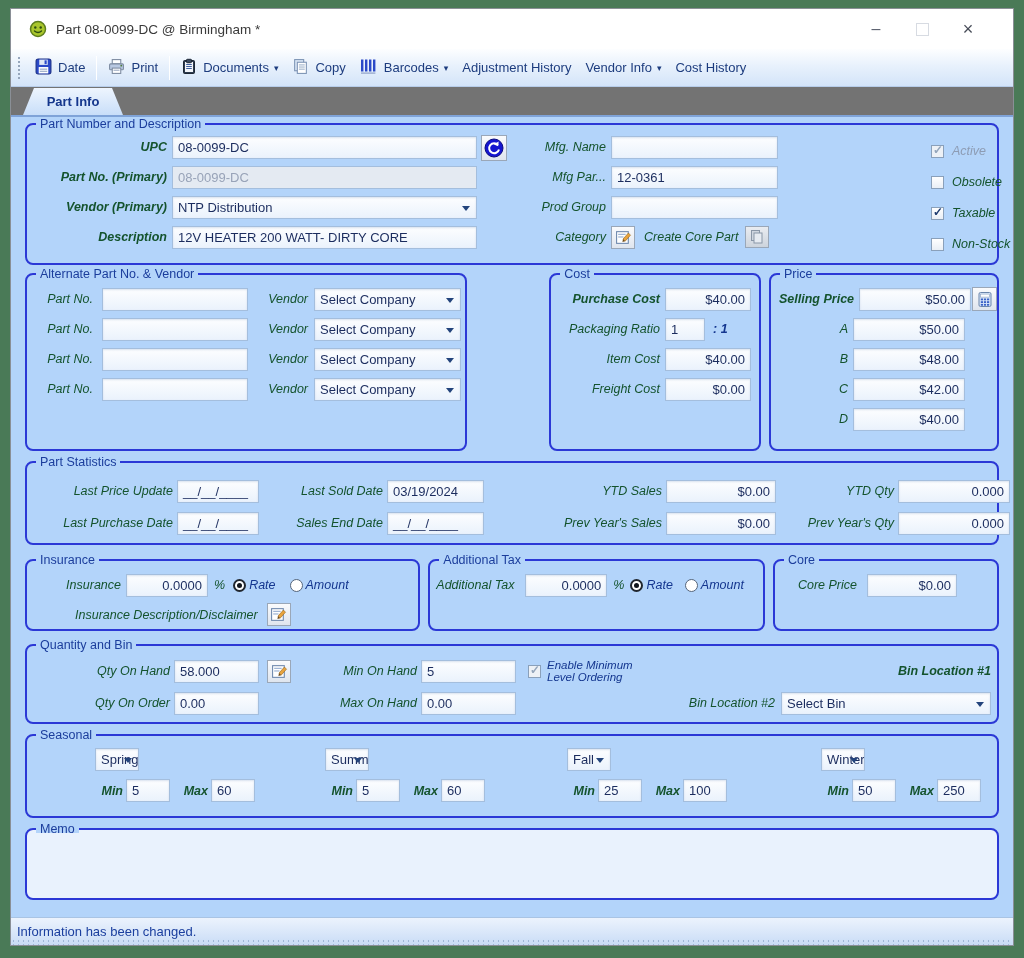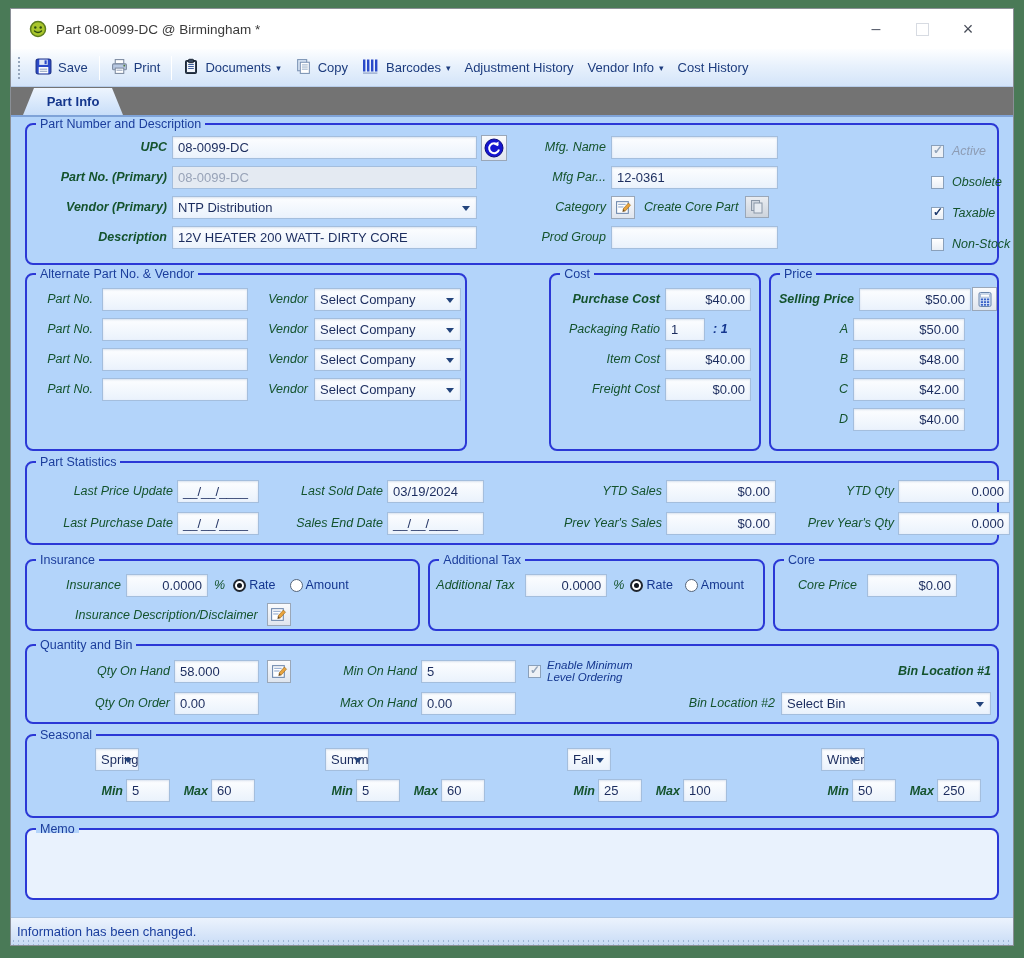--- a/index.html
+++ b/index.html
@@ -46,21 +46,21 @@
   .combo { position:relative; padding-right:18px; }
   .combo .car { position:absolute; right:6px; top:9px; width:0; height:0; border-left:4px solid transparent; border-right:4px solid transparent; border-top:5px solid #23447c; }
   .icobtn { border:1px solid #9aa7b8; background:linear-gradient(#fafbfd,#dfe5ee); display:flex; align-items:center; justify-content:center; flex-shrink:0; cursor:default; }
   .cb { width:13px; height:13px; border:1px solid #8aa0ba; background:linear-gradient(#ffffff,#e9eef5); position:relative; flex-shrink:0; }
   .cb.on::after { content:"✓"; position:absolute; left:1px; top:-3px; font-size:12px; font-weight:bold; color:#1d3a6e; }
   .cb.dis { background:#edf1f6; }
   .cb.on.dis::after { color:#93a5bb; }
   .rad { width:13px; height:13px; border-radius:50%; border:1px solid #55657a; background:#fff; flex-shrink:0; position:relative; }
   .rad.on { border:2px solid #20262e; }
   .rad.on::after { content:""; position:absolute; left:2px; top:2px; width:5px; height:5px; border-radius:50%; background:#10151c; }
-  .radlbl { font-size:12.5px; color:#14368f; margin:0 0 0 3px; white-space:nowrap; }
+  .radlbl { font-style:italic; font-size:12.5px; color:#14368f; margin:0 0 0 3px; white-space:nowrap; }
 
   
   .sec1 { height:142px; margin-bottom:8px; }
   .sec1 .colL { position:absolute; left:4px; top:10px; width:446px; }
   .sec1 .colL .lbl { width:136px; margin-right:5px; }
   .sec1 .colL .inp { flex:1; }
   .undo-btn { position:absolute; left:454px; top:10px; width:26px; height:26px; }
   .sec1 .colM { position:absolute; left:489px; top:10px; width:262px; }
   .sec1 .colM .lbl { width:90px; margin-right:5px; }
   .sec1 .colM .inp { flex:1; }
@@ -141,21 +141,21 @@
     <span class="grip"></span>
     <button class="tbtn">
       <span><svg width="17" height="17" viewBox="0 0 16 16">
               <rect x="1" y="1" width="14" height="14" rx="2" fill="#2a49c8" stroke="#1b2f86"></rect>
               <rect x="4" y="1.5" width="8" height="5" fill="#dfe8f6"></rect>
               <rect x="9" y="2.2" width="2" height="3.6" fill="#2a49c8"></rect>
               <rect x="3.5" y="8.5" width="9" height="6" fill="#ffffff"></rect>
               <line x1="4.5" y1="10.5" x2="11.5" y2="10.5" stroke="#8fa2c0"></line>
               <line x1="4.5" y1="12.5" x2="11.5" y2="12.5" stroke="#8fa2c0"></line>
             </svg></span>
-      <span>Save</span>
+      <span>Date</span>
     </button>
     <span class="tsep"></span>
     <button class="tbtn">
       <span><svg width="17" height="17" viewBox="0 0 16 16">
               <rect x="4" y="1.5" width="8" height="4" fill="#ffffff" stroke="#7c8aa0"></rect>
               <rect x="1.5" y="5.5" width="13" height="5.5" rx="1" fill="#b9c9e2" stroke="#7c8aa0"></rect>
               <circle cx="12.5" cy="7.2" r="0.9" fill="#4d7a3a"></circle>
               <rect x="4" y="9.5" width="8" height="5" fill="#ffffff" stroke="#7c8aa0"></rect>
               <line x1="5.2" y1="11.5" x2="10.8" y2="11.5" stroke="#9aa9c0"></line>
             </svg></span>
@@ -244,44 +244,44 @@
             </svg>
       </div>
       <div class="colM">
         <div class="row">
               <span class="lbl">Mfg. Name</span>
               <div class="inp"></div>
             </div>
         <div class="row">
               <span class="lbl">Mfg Par...</span>
               <div class="inp">12-0361</div>
+            </div>
+        <div class="row">
+              <span class="lbl">Prod Group</span>
+              <div class="inp"></div>
             </div>
         <div class="row">
           <span class="lbl">Category</span>
           <div class="icobtn edit-btn">
             <svg width="17" height="17" viewBox="0 0 16 16">
                   <rect x="1.5" y="2.5" width="11" height="11" fill="#ffffff" stroke="#6b86ac"></rect>
                   <line x1="3" y1="5" x2="10" y2="5" stroke="#8fa8cc"></line>
                   <line x1="3" y1="7.5" x2="8" y2="7.5" stroke="#8fa8cc"></line>
                   <path d="M7.5 9.5 L12.6 3.8 L14.6 5.8 L9.5 11.5 Z" fill="#e8a33d" stroke="#9a6a1f" stroke-width="0.6"></path>
                   <path d="M7.5 9.5 L9.5 11.5 L7 12.2 Z" fill="#6e4a18"></path>
                 </svg>
           </div>
           <span class="lbl" style="margin-left:9px; text-align:left;">Create Core Part</span>
           <div class="icobtn" style="width:24px;height:22px;margin-left:6px;background:linear-gradient(#e9ecf1,#cdd4dd);">
             <svg width="16" height="16" viewBox="0 0 16 16">
                   <rect x="2.5" y="1.5" width="8" height="10" fill="#cfd6e0" stroke="#8a97a8"></rect>
                   <rect x="5" y="4" width="8" height="10" fill="#e6ebf2" stroke="#8a97a8"></rect>
                 </svg>
           </div>
         </div>
-        <div class="row">
-              <span class="lbl">Prod Group</span>
-              <div class="inp"></div>
-            </div>
       </div>
       <div class="colR">
         <div class="row">
               <span class="cb on dis"></span>
               <span class="lbl" style="color:#8d9cb4;">Active</span>
             </div>
         <div class="row">
               <span class="cb"></span>
               <span class="lbl">Obsolete</span>
             </div>

